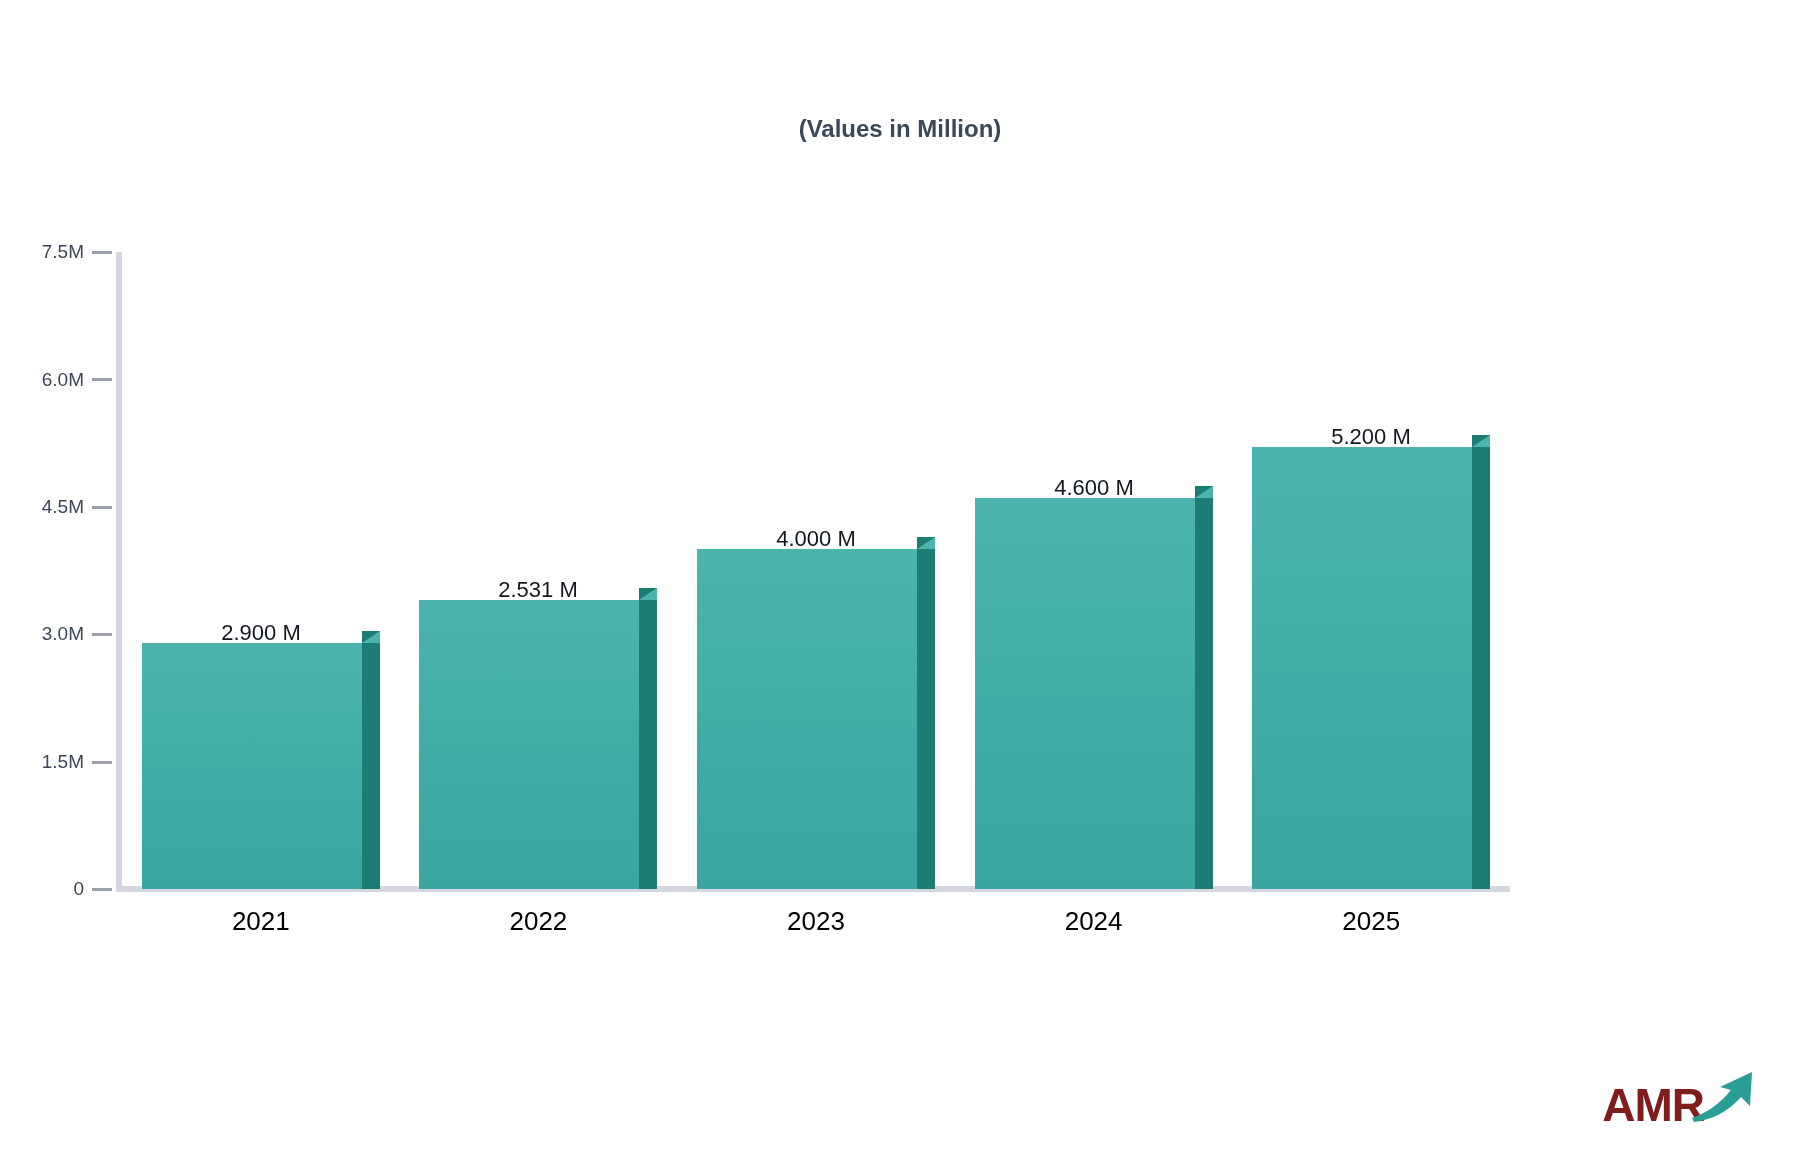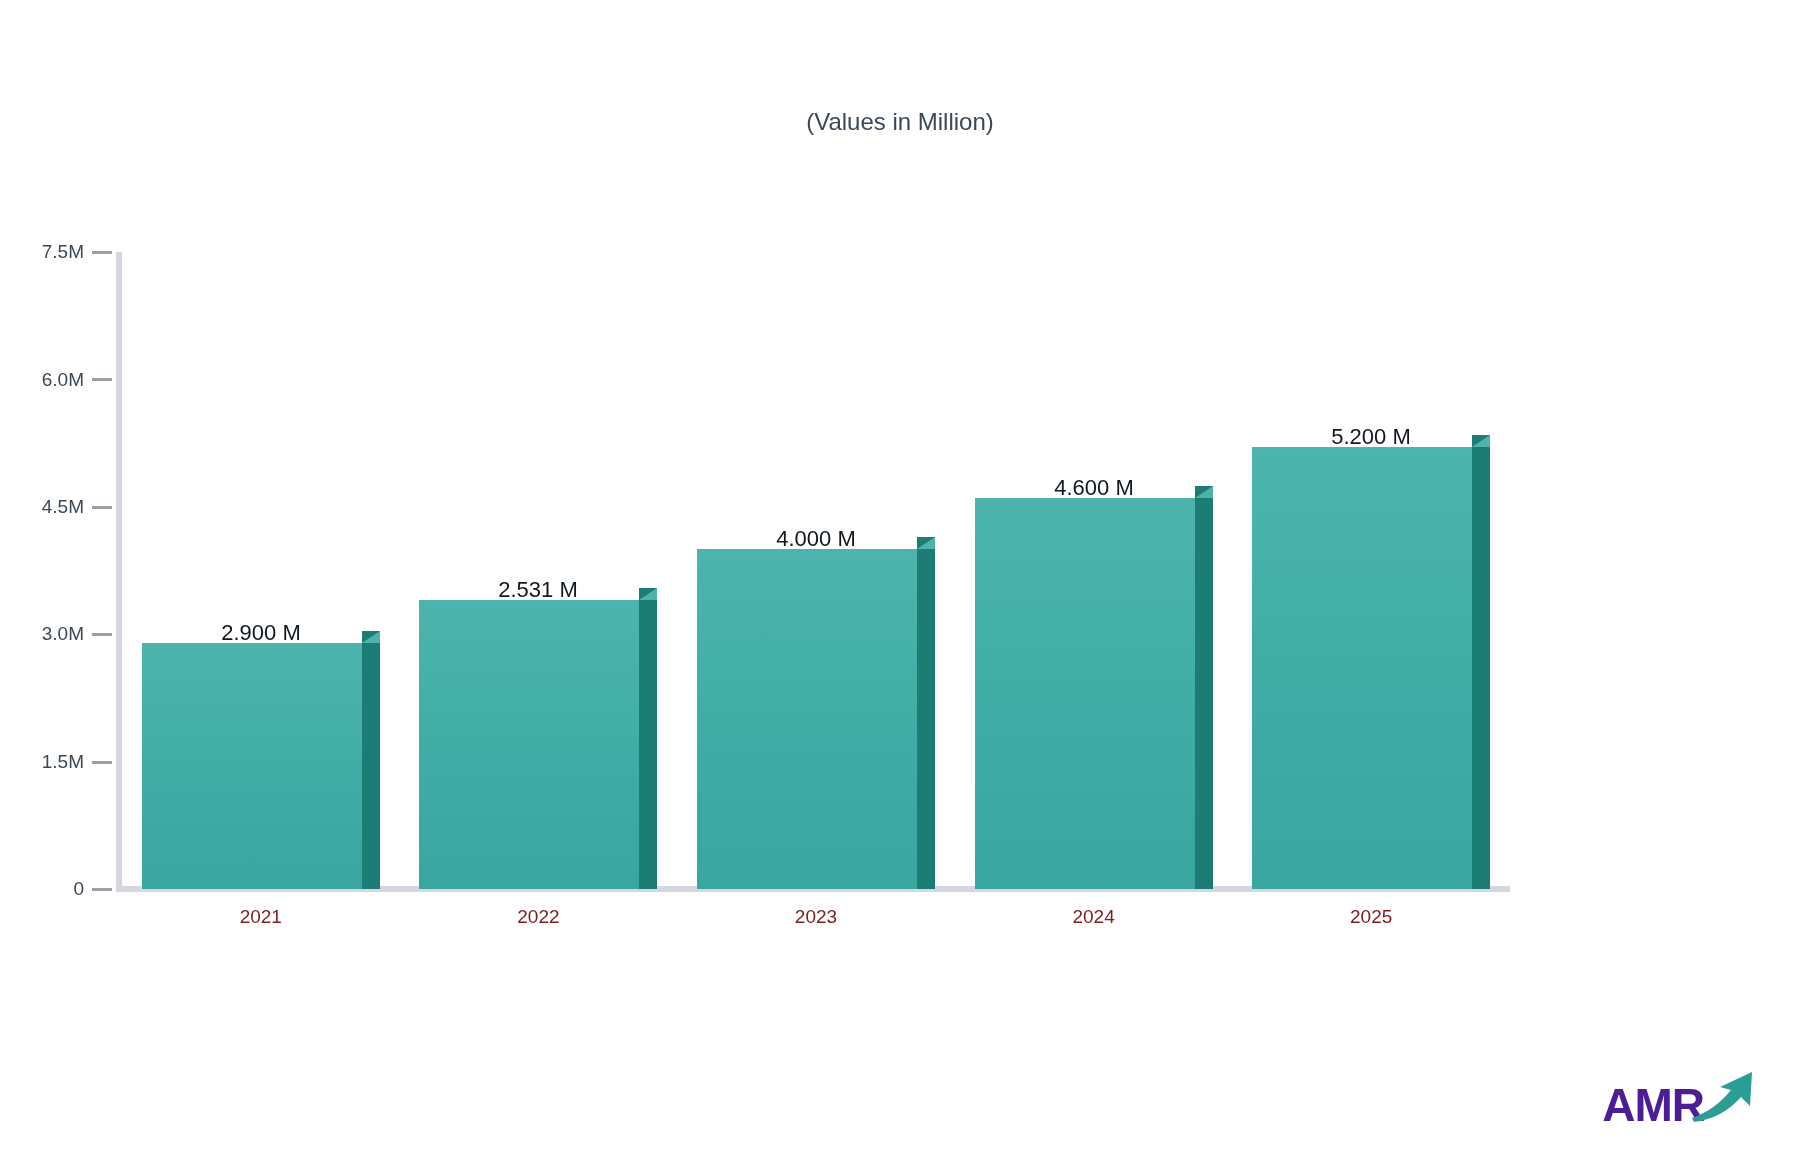--- a/index.html
+++ b/index.html
@@ -30,23 +30,23 @@
     text-align: center;
   }
   #chart-title {
     font-size: 29px;
     font-weight: bold;
     color: #11181f;
     letter-spacing: -0.2px;
     line-height: 1.15;
   }
   #chart-subtitle {
-    margin-top: 10px;
+    margin-top: 17px;
     font-size: 24px;
-    font-weight: normal;
+    font-weight: bold;
     color: #3c4858;
   }
 
   
   #cagr-badge {
     position: absolute;
     top: 224px;
     left: 682px;
     width: 246px;
     height: 58px;
@@ -133,36 +133,36 @@
     text-align: center;
     font-size: 22px;
     color: #11181f;
     white-space: nowrap;
     margin-top: 31px;
   }
   .x-label {
     position: absolute;
     top: 906px;
     text-align: center;
-    font-size: 19px;
-    color: #7f1d1d;
+    font-size: 26px;
+    color: #000000;
   }
 
   
   #logo {
     position: absolute;
     right: 40px;
     bottom: 28px;
     display: flex;
     align-items: flex-end;
   }
   #logo-text {
     font-size: 46px;
     font-weight: bold;
-    color: #4c1d95;
+    color: #7f1d1d;
     letter-spacing: -1px;
     line-height: 1;
   }
   #logo-arrow {
     margin-left: -14px;
     margin-bottom: 2px;
   }
 </style>
 </head>
 <body>

